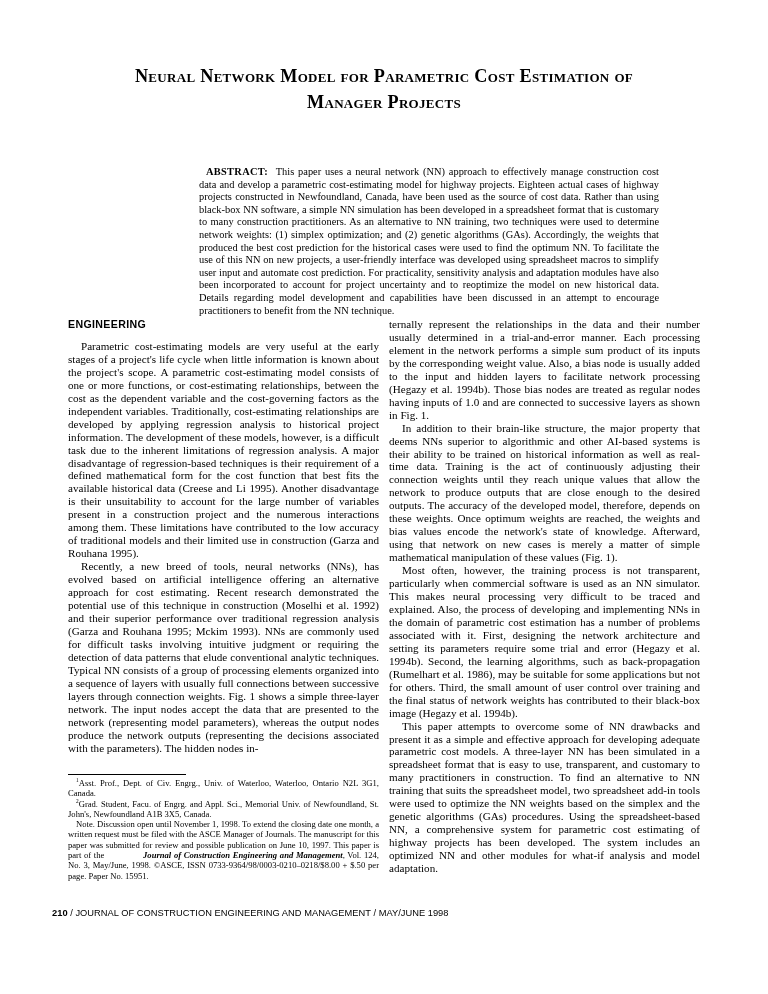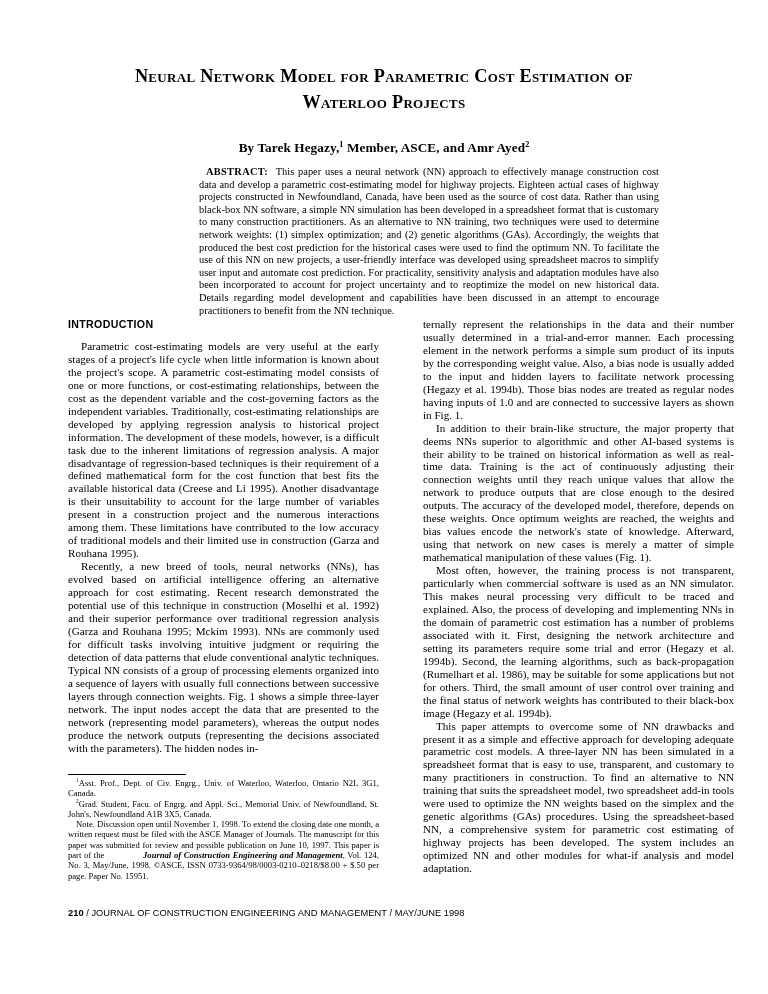--- a/index.html
+++ b/index.html
@@ -72,21 +72,21 @@
   
   .col {
     position: absolute;
     top: 318px;
     width: 311px;
     font-size: 11.1px;
     line-height: 12.95px;
     text-align: justify;
   }
   .col-left  { left: 68px; }
-  .col-right { left: 389px; margin-left: 34px; }
+  .col-right { left: 389px; }
 
   .sec-head {
     font-family: "Liberation Sans", "DejaVu Sans", sans-serif;
     font-weight: bold;
     font-size: 10.6px;
     letter-spacing: 0.35px;
     margin: 0 0 9px 0;
   }
   p.body-par {
     margin: 0;
@@ -114,47 +114,46 @@
   }
   .footnotes p {
     margin: 0;
     text-indent: 8px;
   }
   .footnotes i { font-style: italic; font-weight: bold; margin-left: 36px; }
 
   
   .page-footer {
     position: absolute;
-    left: 68px;
+    left: 52px;
     top: 908px;
     width: 632px;
     font-family: "Liberation Sans", "DejaVu Sans", sans-serif;
     font-size: 9.3px;
     letter-spacing: 0.02px;
     white-space: nowrap;
   }
   .page-footer .pg-num { font-weight: bold; }
 </style>
 </head>
 <body>
 
 <div class="page">
 
   <div class="title-block">
     <h1 class="paper-title">
       <span>Neural Network Model for Parametric Cost Estimation of</span><br>
-      <span>Waterloo Projects</span>
+      <span>Manager Projects</span>
     </h1>
-    <div class="byline"><span>By Tarek Hegazy,</span><sup>1</sup><span> Member, ASCE, and Amr Ayed</span><sup>2</sup></div>
   </div>
 
   <div class="abstract"><span class="lead-indent"></span><span class="lbl">ABSTRACT:</span>&nbsp;&nbsp;<span>This paper uses a neural network (NN) approach to effectively manage construction cost data and develop a parametric cost-estimating model for highway projects. Eighteen actual cases of highway projects constructed in Newfoundland, Canada, have been used as the source of cost data. Rather than using black-box NN software, a simple NN simulation has been developed in a spreadsheet format that is customary to many construction practitioners. As an alternative to NN training, two techniques were used to determine network weights: (1) simplex optimization; and (2) genetic algorithms (GAs). Accordingly, the weights that produced the best cost prediction for the historical cases were used to find the optimum NN. To facilitate the use of this NN on new projects, a user-friendly interface was developed using spreadsheet macros to simplify user input and automate cost prediction. For practicality, sensitivity analysis and adaptation modules have also been incorporated to account for project uncertainty and to reoptimize the model on new historical data. Details regarding model development and capabilities have been discussed in an attempt to encourage practitioners to benefit from the NN technique.</span></div>
 
   <div class="col col-left">
-    <div class="sec-head">INTRODUCTION</div>
+    <div class="sec-head">ENGINEERING</div>
     <p class="body-par">Parametric cost-estimating models are very useful at the early stages of a project's life cycle when little information is known about the project's scope. A parametric cost-estimating model consists of one or more functions, or cost-estimating relationships, between the cost as the dependent variable and the cost-governing factors as the independent variables. Traditionally, cost-estimating relationships are developed by applying regression analysis to historical project information. The development of these models, however, is a difficult task due to the inherent limitations of regression analysis. A major disadvantage of regression-based techniques is their requirement of a defined mathematical form for the cost function that best fits the available historical data (Creese and Li 1995). Another disadvantage is their unsuitability to account for the large number of variables present in a construction project and the numerous interactions among them. These limitations have contributed to the low accuracy of traditional models and their limited use in construction (Garza and Rouhana 1995).</p>
     <p class="body-par">Recently, a new breed of tools, neural networks (NNs), has evolved based on artificial intelligence offering an alternative approach for cost estimating. Recent research demonstrated the potential use of this technique in construction (Moselhi et al. 1992) and their superior performance over traditional regression analysis (Garza and Rouhana 1995; Mckim 1993). NNs are commonly used for difficult tasks involving intuitive judgment or requiring the detection of data patterns that elude conventional analytic techniques. Typical NN consists of a group of processing elements organized into a sequence of layers with usually full connections between successive layers through connection weights. Fig. 1 shows a simple three-layer network. The input nodes accept the data that are presented to the network (representing model parameters), whereas the output nodes produce the network outputs (representing the decisions associated with the parameters). The hidden nodes in-</p>
   </div>
 
   <div class="col col-right">
     <p class="body-par no-indent">ternally represent the relationships in the data and their number usually determined in a trial-and-error manner. Each processing element in the network performs a simple sum product of its inputs by the corresponding weight value. Also, a bias node is usually added to the input and hidden layers to facilitate network processing (Hegazy et al. 1994b). Those bias nodes are treated as regular nodes having inputs of 1.0 and are connected to successive layers as shown in Fig. 1.</p>
     <p class="body-par">In addition to their brain-like structure, the major property that deems NNs superior to algorithmic and other AI-based systems is their ability to be trained on historical information as well as real-time data. Training is the act of continuously adjusting their connection weights until they reach unique values that allow the network to produce outputs that are close enough to the desired outputs. The accuracy of the developed model, therefore, depends on these weights. Once optimum weights are reached, the weights and bias values encode the network's state of knowledge. Afterward, using that network on new cases is merely a matter of simple mathematical manipulation of these values (Fig. 1).</p>
     <p class="body-par">Most often, however, the training process is not transparent, particularly when commercial software is used as an NN simulator. This makes neural processing very difficult to be traced and explained. Also, the process of developing and implementing NNs in the domain of parametric cost estimation has a number of problems associated with it. First, designing the network architecture and setting its parameters require some trial and error (Hegazy et al. 1994b). Second, the learning algorithms, such as back-propagation (Rumelhart et al. 1986), may be suitable for some applications but not for others. Third, the small amount of user control over training and the final status of network weights has contributed to their black-box image (Hegazy et al. 1994b).</p>
     <p class="body-par">This paper attempts to overcome some of NN drawbacks and present it as a simple and effective approach for developing adequate parametric cost models. A three-layer NN has been simulated in a spreadsheet format that is easy to use, transparent, and customary to many practitioners in construction. To find an alternative to NN training that suits the spreadsheet model, two spreadsheet add-in tools were used to optimize the NN weights based on the simplex and the genetic algorithms (GAs) procedures. Using the spreadsheet-based NN, a comprehensive system for parametric cost estimating of highway projects has been developed. The system includes an optimized NN and other modules for what-if analysis and model adaptation.</p>
   </div>

